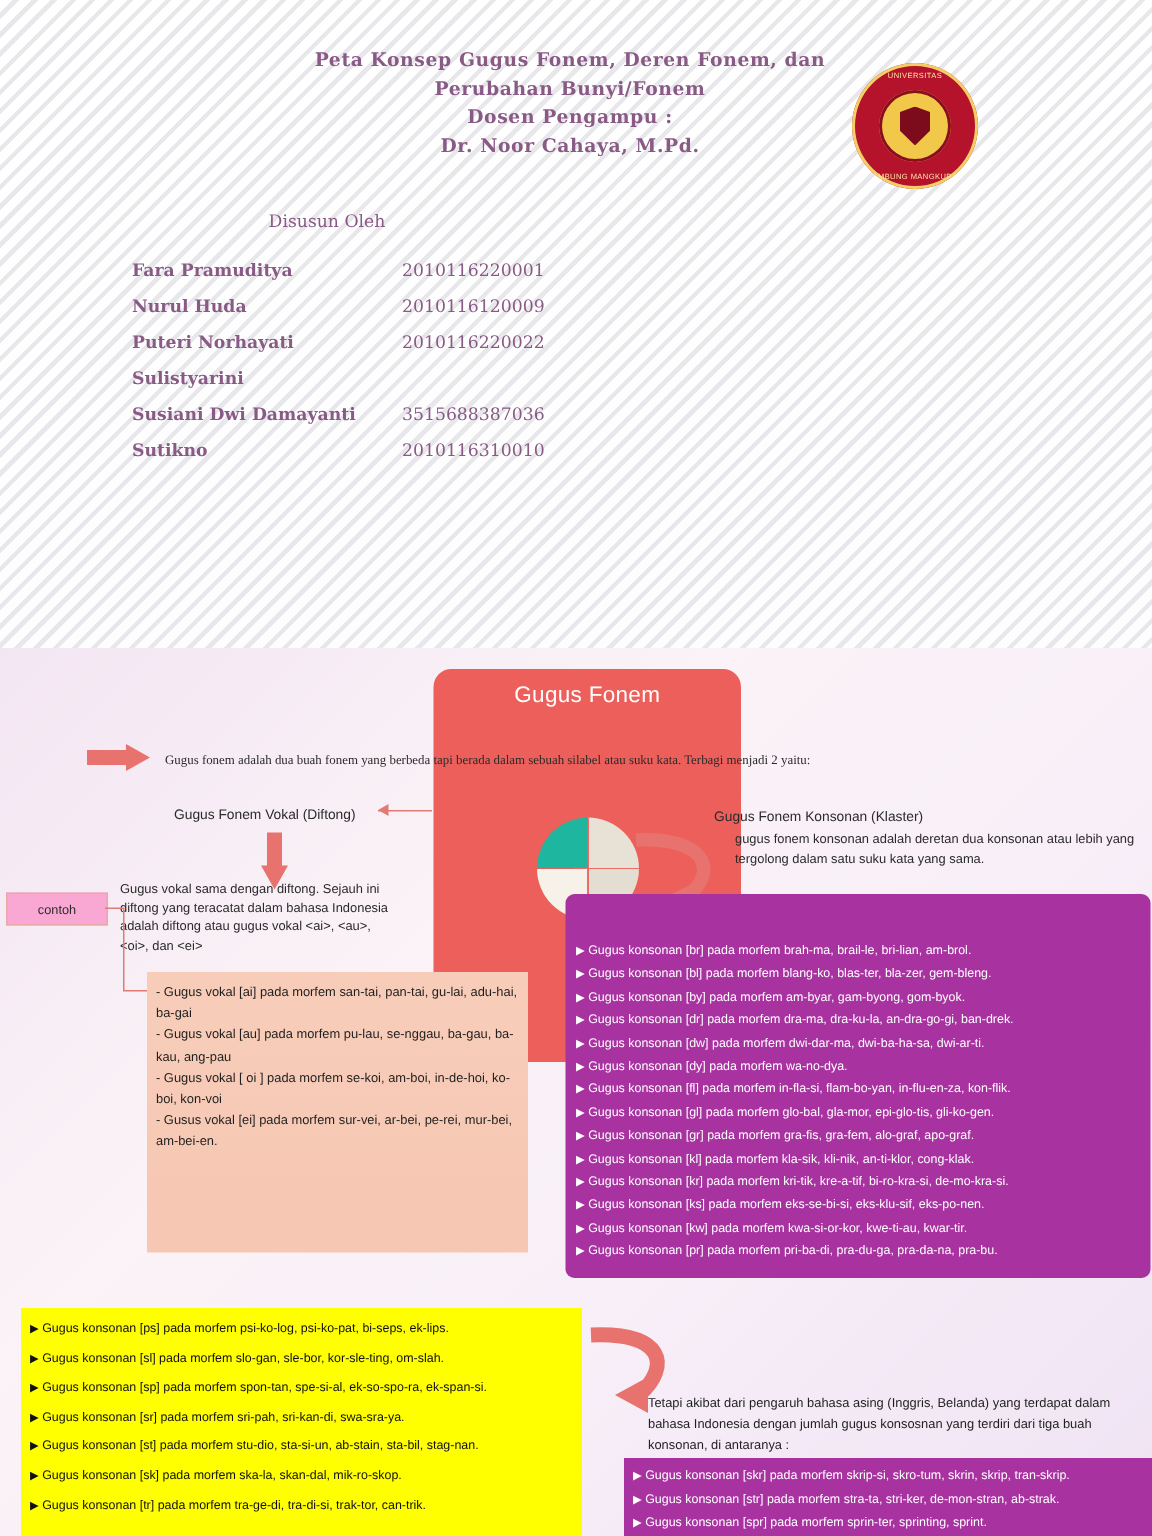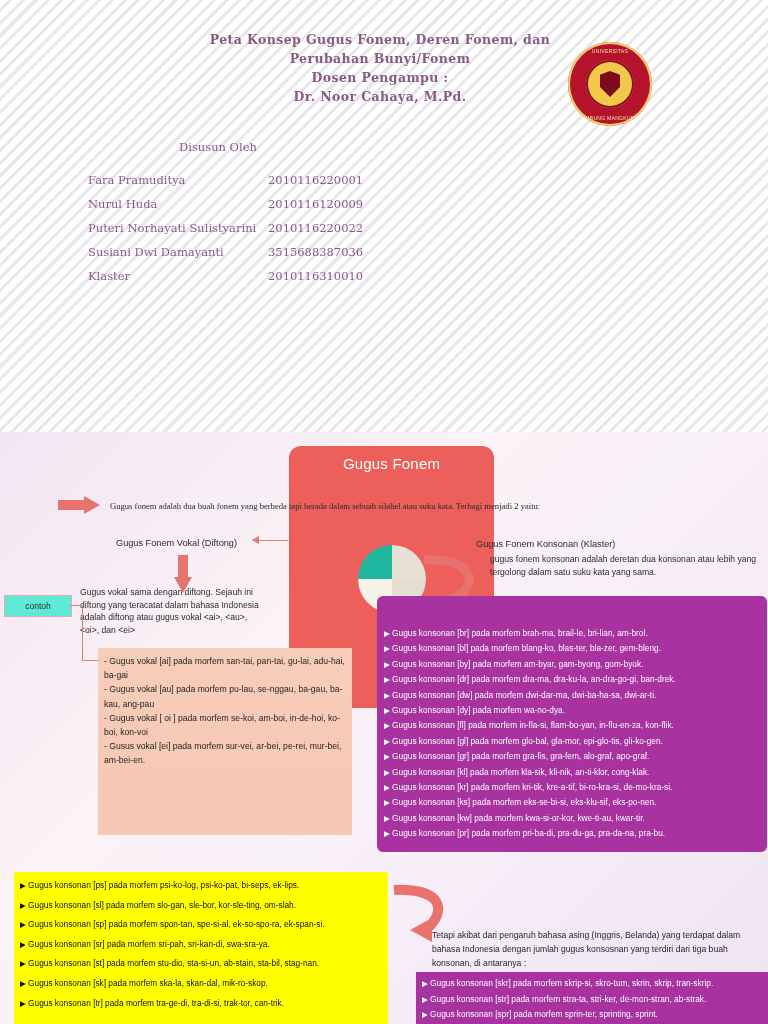--- a/index.html
+++ b/index.html
@@ -95,21 +95,21 @@
   .authors .center {
     text-align: center;
     width: 260px;
     line-height: 18px;
   }
   .authors-list { margin-top: 12px; }
   .author-row {
     display: flex;
     line-height: 24px;
   }
-  .author-row .nm { width: 180px; }
+  .author-row .nm { width: 180px; font-weight: bold; }
   .author-row .id { }
 
   
   .content-panel {
     position: absolute;
     left: 0; top: 432px;
     width: 768px; height: 592px;
     background: linear-gradient(135deg, #f3e6f3 0%, #fbf3f7 35%, #f7eef8 65%, #efe3f3 100%);
   }
 
@@ -194,21 +194,21 @@
     color:#2b2b2b; font-size:9.2px;
   }
   .label-konsonan {
     position:absolute; left:476px; top:539px;
     color:#2b2b2b; font-size:9.2px;
   }
 
   .contoh-box {
     position:absolute; left:4px; top:595px;
     width:66px; height:20px;
-    background:#5eead4;
+    background:#f9a8d4;
     border:1px solid #e8a9a9;
     font-size:8.5px;
     color:#2b2b2b;
     display:flex; align-items:center; justify-content:center;
   }
   .contoh-line {
     position:absolute; left:70px; top:605px; width:12px; height:1px; background:#e07b76;
   }
   .contoh-vline {
     position:absolute; left:82px; top:605px; width:1px; height:55px; background:#e07b76;
@@ -301,21 +301,21 @@
       </div>
       <div class="author-row">
         <div class="nm">Puteri Norhayati Sulistyarini</div>
         <div class="id">2010116220022</div>
       </div>
       <div class="author-row">
         <div class="nm">Susiani Dwi Damayanti</div>
         <div class="id">3515688387036</div>
       </div>
       <div class="author-row">
-        <div class="nm">Klaster</div>
+        <div class="nm">Sutikno</div>
         <div class="id">2010116310010</div>
       </div>
     </div>
   </div>
 </div>
 
 <div class="content-panel"></div>
 
 <div class="red-card"></div>
 <div class="red-card-title">Gugus Fonem</div>

